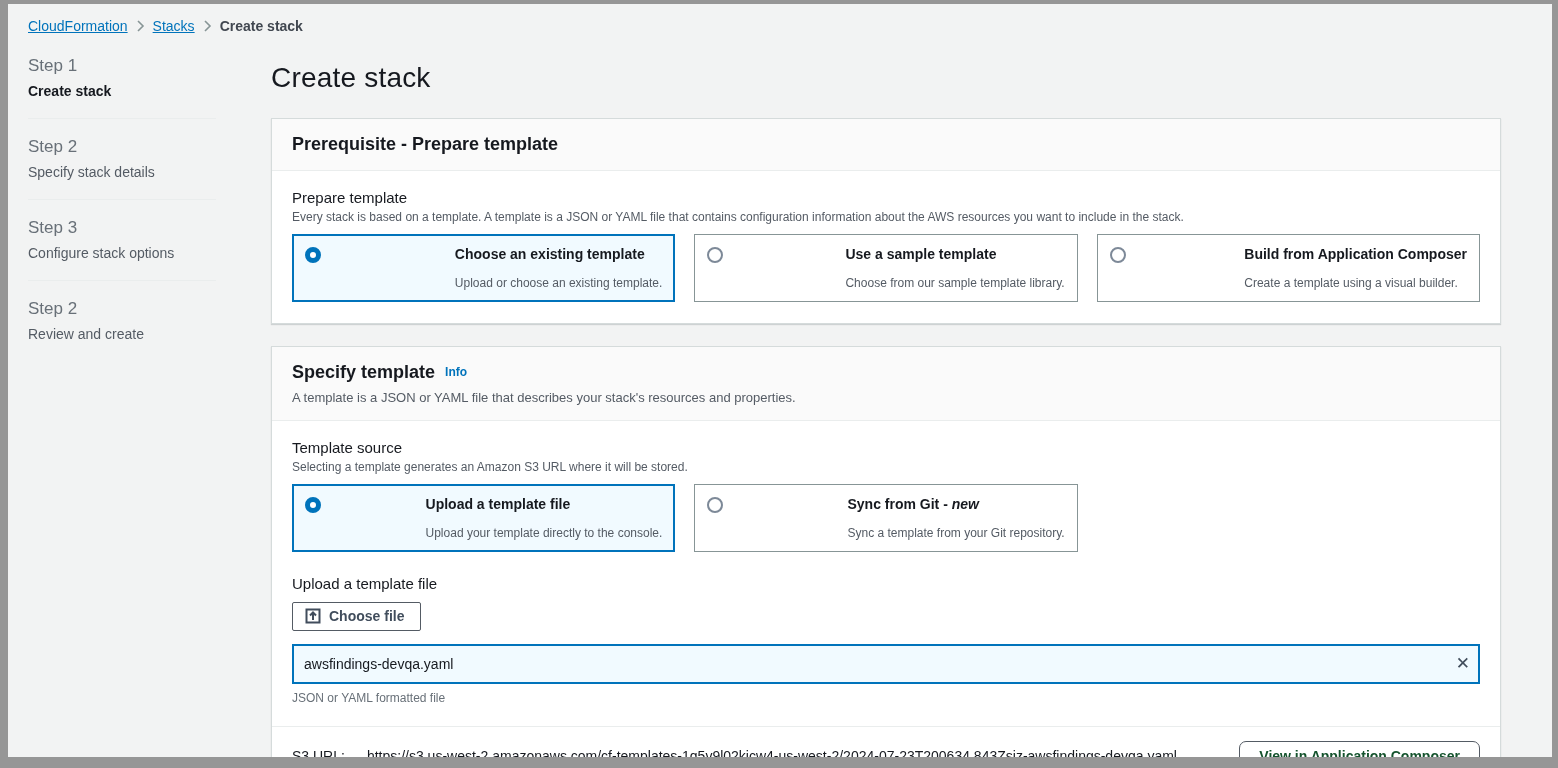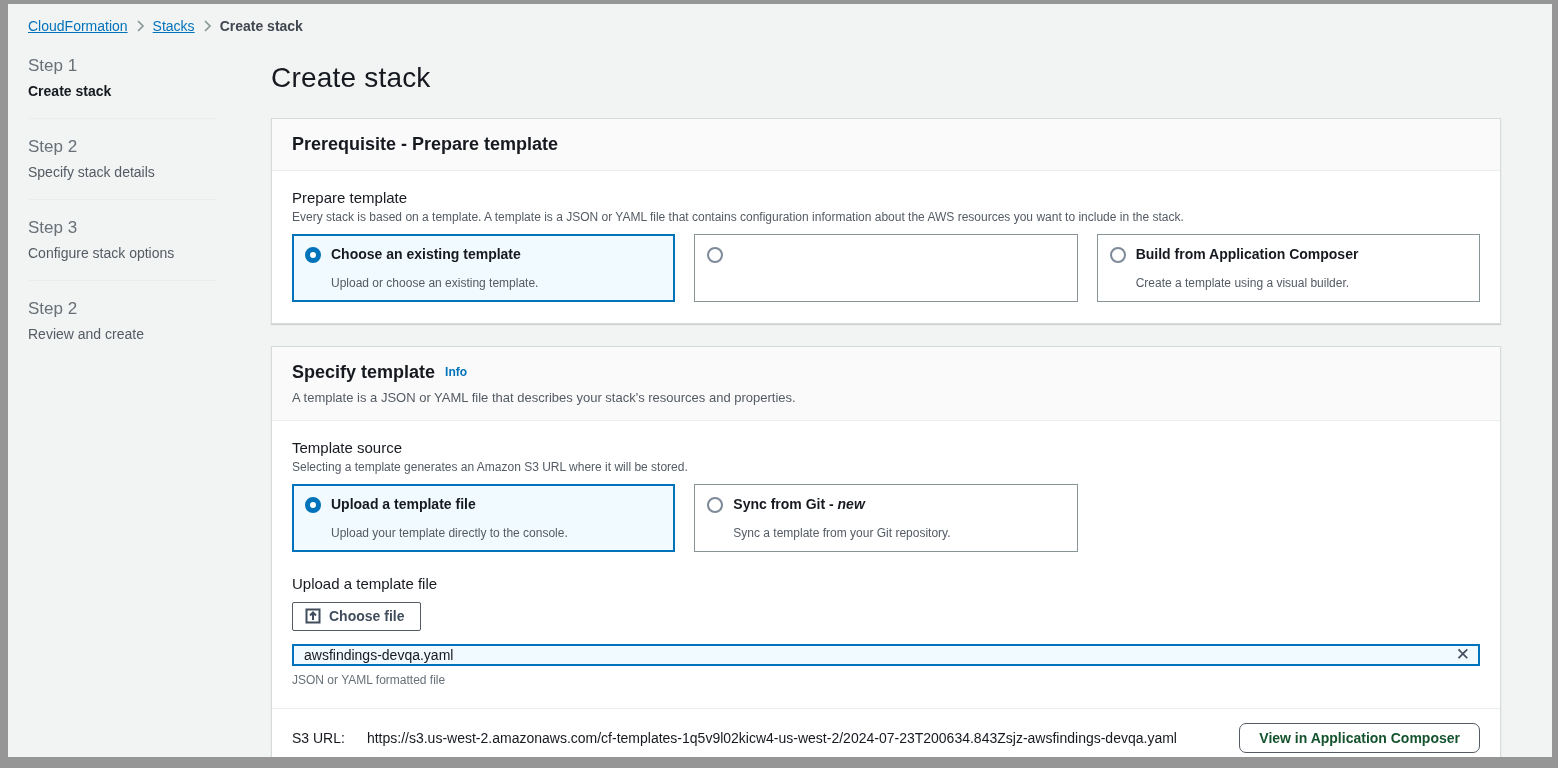--- a/index.html
+++ b/index.html
@@ -34,34 +34,34 @@
   .card-header { background:#fafafa; border-bottom:1px solid #eaeded; padding:15px 20px; }
   .card-title { font-size:18px; font-weight:700; color:#16191f; display:inline; }
   .info-link { font-size:12px; font-weight:700; color:#0073bb; margin-left:10px; vertical-align:2px; cursor:pointer; }
   .card-desc { font-size:13px; color:#545b64; margin-top:7px; }
   .card-body { padding:18px 20px 21px 20px; }
 
   .field-label { font-size:15px; color:#16191f; }
   .field-desc { font-size:12px; color:#545b64; margin-top:4px; }
 
   .tiles { display:grid; grid-template-columns:repeat(3,1fr); gap:19px; margin-top:10px; }
-  .tile { background:#fff; border:1px solid #879596; padding:10px 12px 11px 12px; display:flex; gap:10px; cursor:pointer; }
+  .tile { background:#fff; border:1px solid #879596; padding:10px 12px 11px 12px; display:flex; gap:10px; cursor:pointer;justify-content:space-between; }
   .tile.selected { background:#f1faff; border:2px solid #0073bb; padding:9px 11px 10px 11px; }
   .radio { width:16px; height:16px; border-radius:50%; border:2px solid #7d8998; background:#fff; flex:none; margin-top:2px; }
   .tile.selected .radio, .radio.checked { border:5px solid #0073bb; }
   .tile-label { font-size:14px; font-weight:700; color:#16191f; line-height:18px; }
   .tile-label em { }
   .tile-desc { font-size:12px; color:#545b64; margin-top:13px; }
 
   .upload-block { margin-top:23px; }
   .choose-file-btn { margin-top:10px; display:inline-flex; align-items:center; gap:8px; background:#fff;
     border:1px solid #545b64; border-radius:2px; padding:5px 16px 6px 12px; font-size:14px; font-weight:700;
     color:#414d5c; cursor:pointer; }
   .file-input-wrap { position:relative; margin-top:13px; }
-  .file-input { width:100%; height:22px; border:2px solid #0073bb; background:#f1faff; font-family:inherit;
+  .file-input { width:100%; height:40px; border:2px solid #0073bb; background:#f1faff; font-family:inherit;
     font-size:14px; color:#16191f; padding:0 36px 0 10px; outline:none; }
   .clear-x { position:absolute; right:10px; top:50%; transform:translateY(-54%); font-size:17px; color:#414d5c;
     cursor:pointer; line-height:1; background:none; border:none; font-family:inherit; }
   .upload-helper { font-size:12px; color:#687078; margin-top:7px; }
 
   .card-footer { border-top:1px solid #eaeded; padding:14px 20px; display:flex; align-items:center; }
   .s3url-label { font-size:14px; color:#16191f; }
   .s3url-value { font-size:14px; color:#16191f; margin-left:22px; }
   .secondary-btn { margin-left:auto; background:#fff; border:1px solid #545b64; border-radius:7px;
     padding:6px 19px; font-size:14px; font-weight:700; color:#14532d; cursor:pointer; font-family:inherit; }
@@ -129,20 +129,24 @@
           <div class="tiles">
             <div class="tile selected">
               <span class="radio checked"></span>
               <span>
                 <div class="tile-label">Choose an existing template</div>
                 <div class="tile-desc">Upload or choose an existing template.</div>
               </span>
             </div>
             <div class="tile">
               <span class="radio"></span>
+              <span>
+                <div class="tile-label">Use a sample template</div>
+                <div class="tile-desc">Choose from our sample template library.</div>
+              </span>
             </div>
             <div class="tile">
               <span class="radio"></span>
               <span>
                 <div class="tile-label">Build from Application Composer</div>
                 <div class="tile-desc">Create a template using a visual builder.</div>
               </span>
             </div>
           </div>
         </div>

